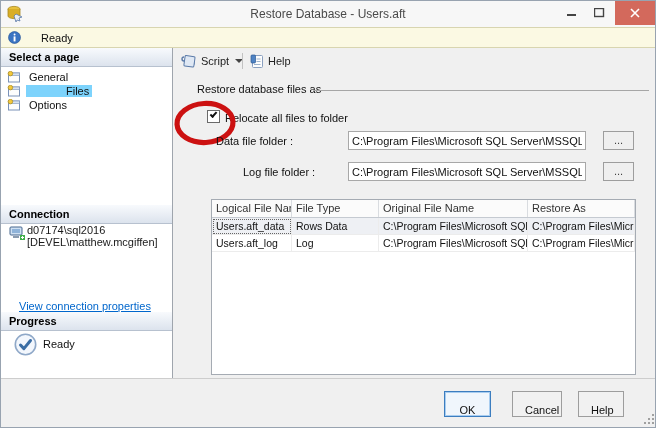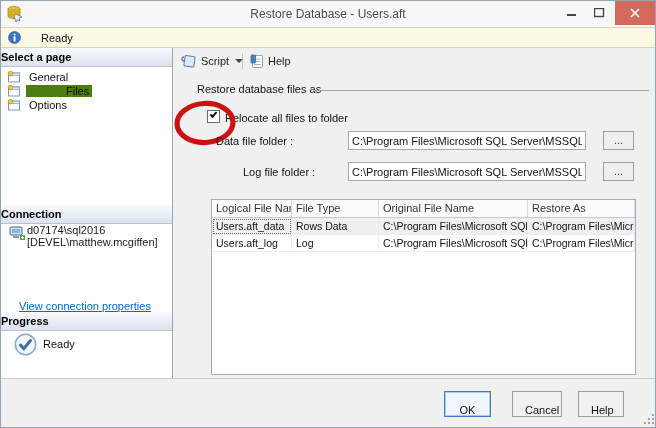--- a/index.html
+++ b/index.html
@@ -13,24 +13,24 @@
   .cap-btn{top:0;height:24px;display:flex;align-items:center;justify-content:center;cursor:default;}
   .btn-min{left:558px;width:26px;}
   .btn-max{left:584px;width:28px;}
   .btn-close{left:614px;width:40px;background:#d3695c;}
   
   .statusbar{left:0;top:26px;width:654px;height:21px;background:#fbf9e3;border-top:1px solid #d8d5b0;border-bottom:1px solid #d8d5b0;display:flex;align-items:center;}
   .statusbar .txt{font-size:11px;color:#111;margin-left:20px;}
   .info-icon{margin-left:7px;width:13px;height:13px;}
   
   .sidebar{left:0;top:47px;width:172px;height:330px;background:#ffffff;border-right:1px solid #9fa5ad;}
-  .side-header{position:absolute;left:0;width:171px;height:19px;background:linear-gradient(#f8fafd,#dce3ed);border-bottom:1px solid #b7c1cf;font-size:11px;font-weight:bold;color:#000;line-height:18px;padding-left:0;}
+  .side-header{position:absolute;left:0;width:171px;height:19px;background:linear-gradient(#f8fafd,#dce3ed);border-bottom:1px solid #b7c1cf;font-size:11px;font-weight:bold;color:#000;line-height:18px;padding-left:8px;}
   .tree-item{position:absolute;left:6px;display:flex;align-items:center;height:14px;font-size:11px;color:#111;cursor:default;}
   .tree-item .lbl{margin-left:5px;padding:0 3px;}
-  .tree-item.selected .lbl{background:#4d7c0f;padding-left:40px;}
+  .tree-item.selected .lbl{background:#7dd3fc;padding-left:40px;}
   .conn-icon{left:8px;top:178px;width:17px;height:16px;}
   .conn-line1{left:26px;top:176px;font-size:11px;color:#1a1a1a;}
   .conn-line2{left:26px;top:188px;font-size:11px;color:#1a1a1a;}
   .conn-link{left:18px;top:240px;font-size:11px;color:#0066cc;text-decoration:underline;cursor:pointer;margin-top:12px;}
   .done-icon{left:13px;top:285px;width:23px;height:23px;}
   .done-text{left:42px;top:290px;font-size:11px;color:#111;}
   
   .tb-btn{display:flex;align-items:center;font-size:11px;color:#222;height:20px;padding:0 3px;cursor:default;}
   .tb-script{left:177px;top:50px;}
   .tb-sep{left:241px;top:52px;width:1px;height:16px;background:#c2c2c2;}

